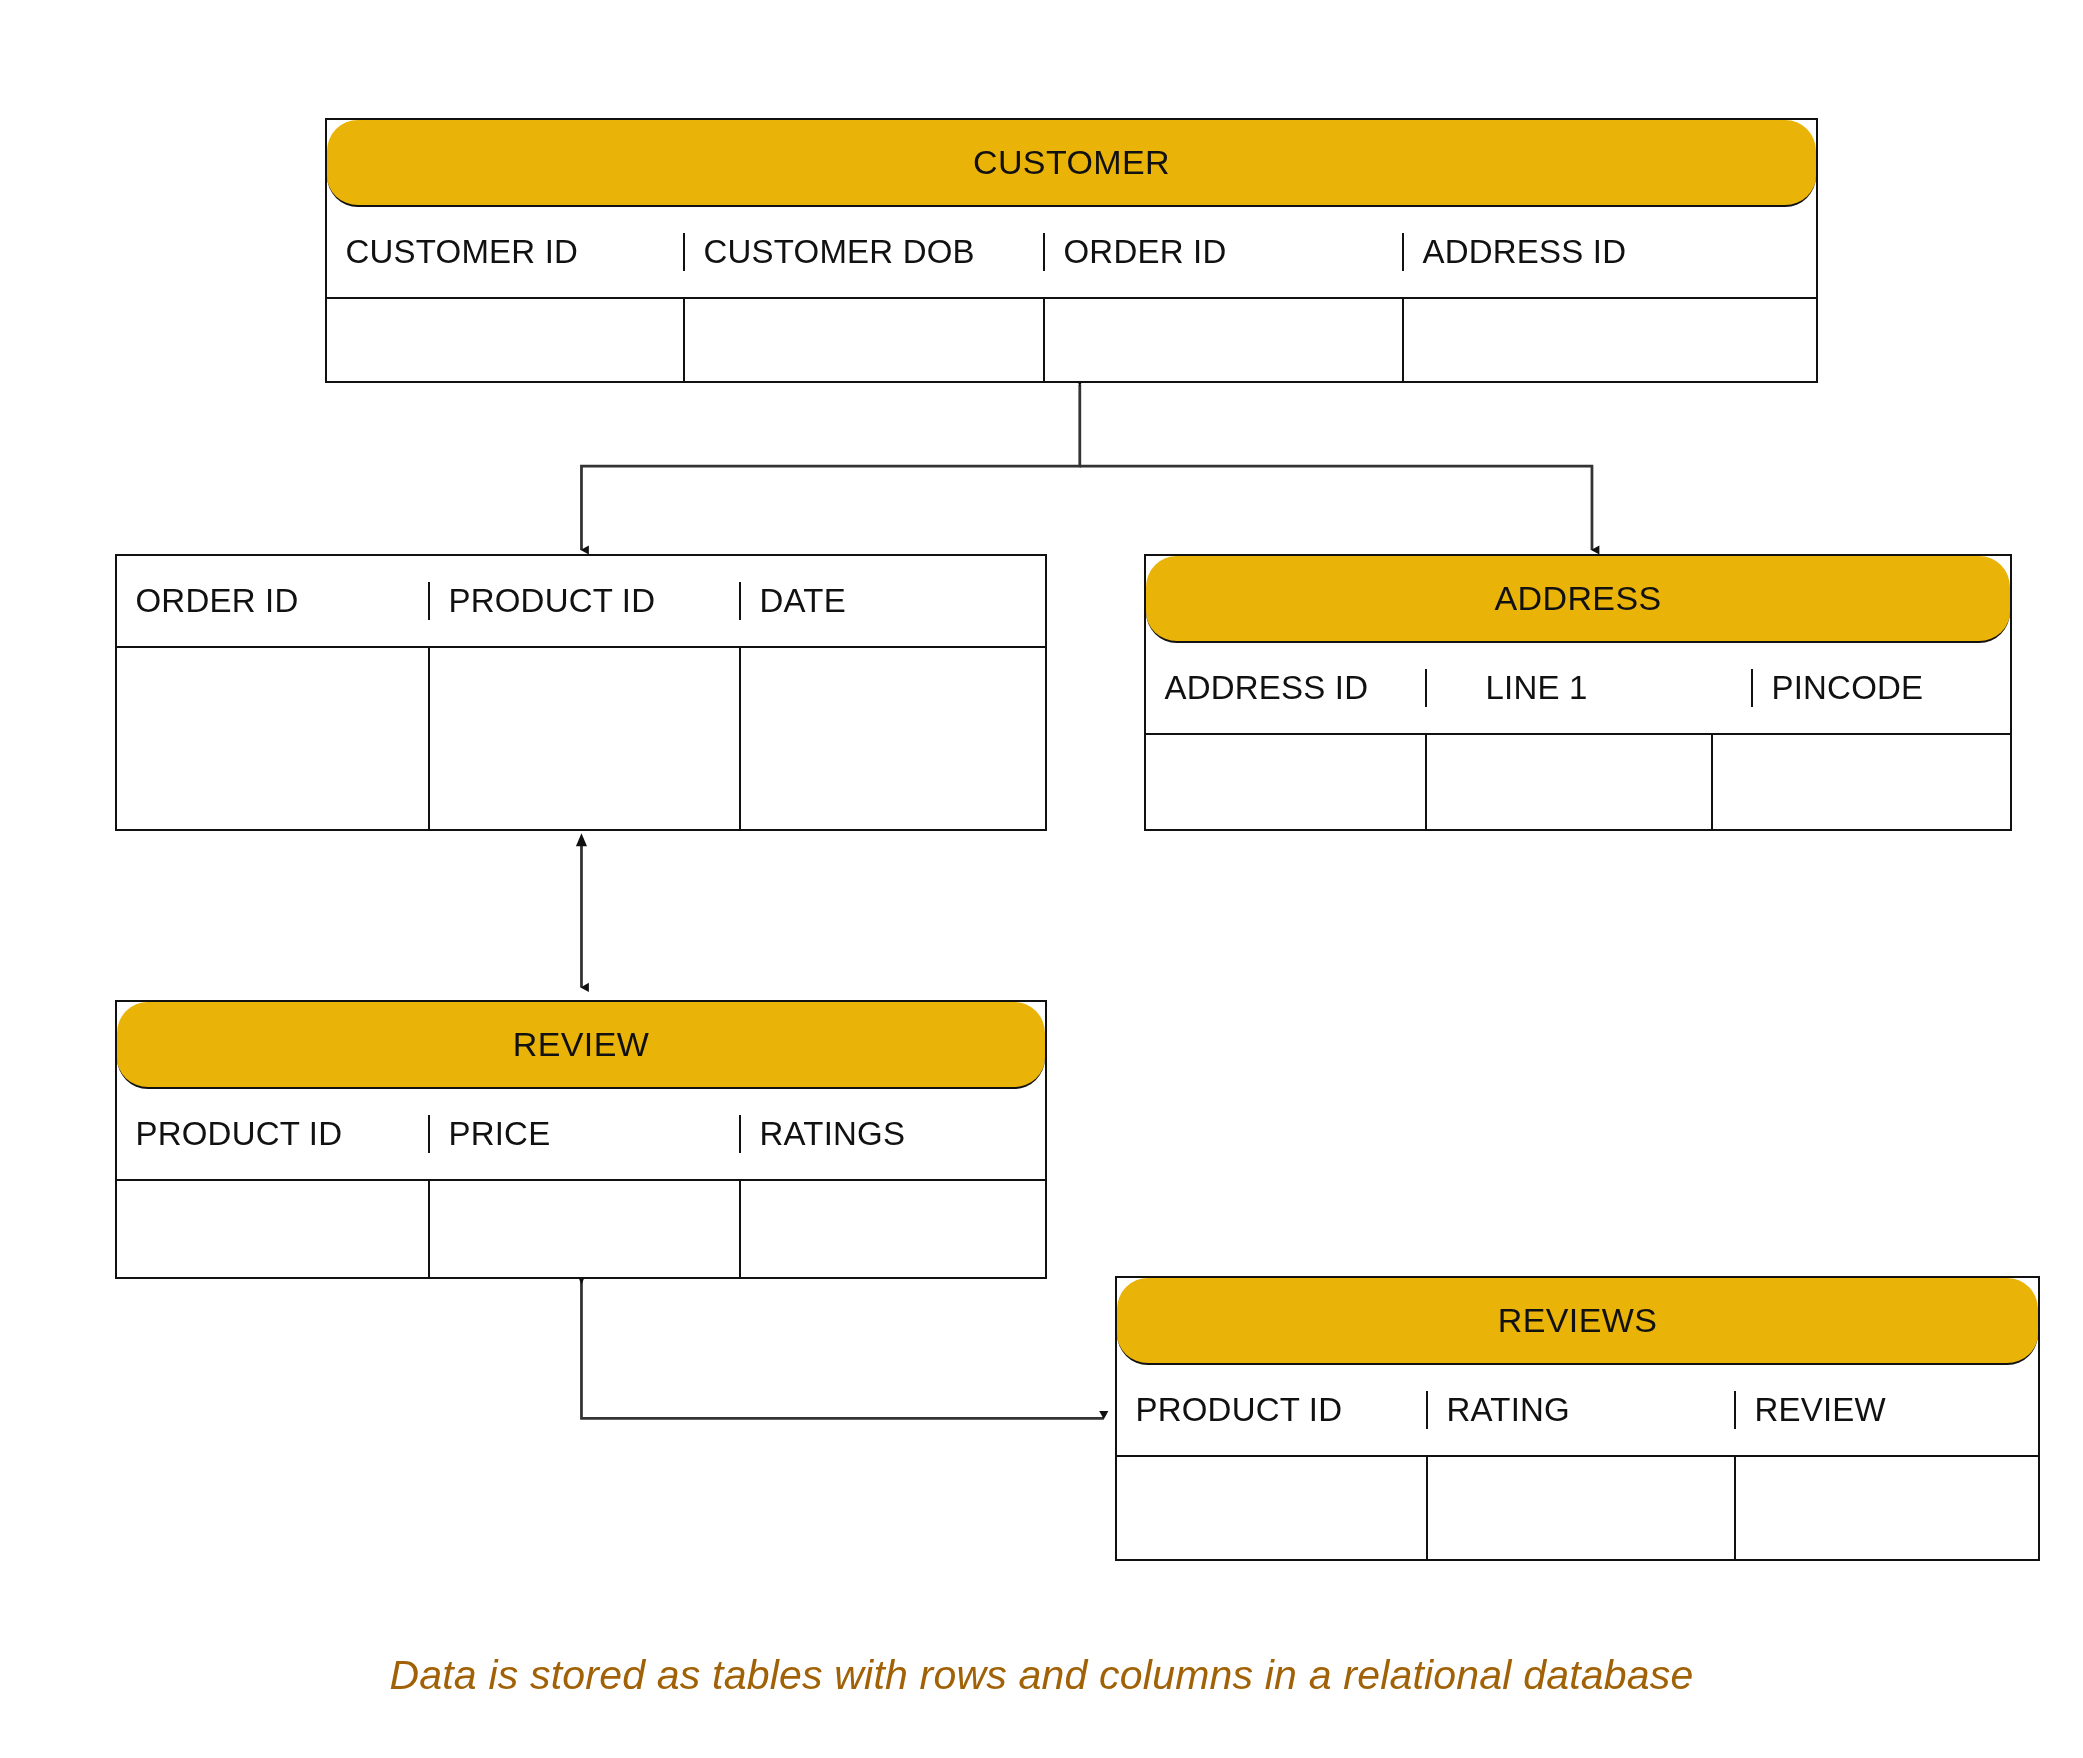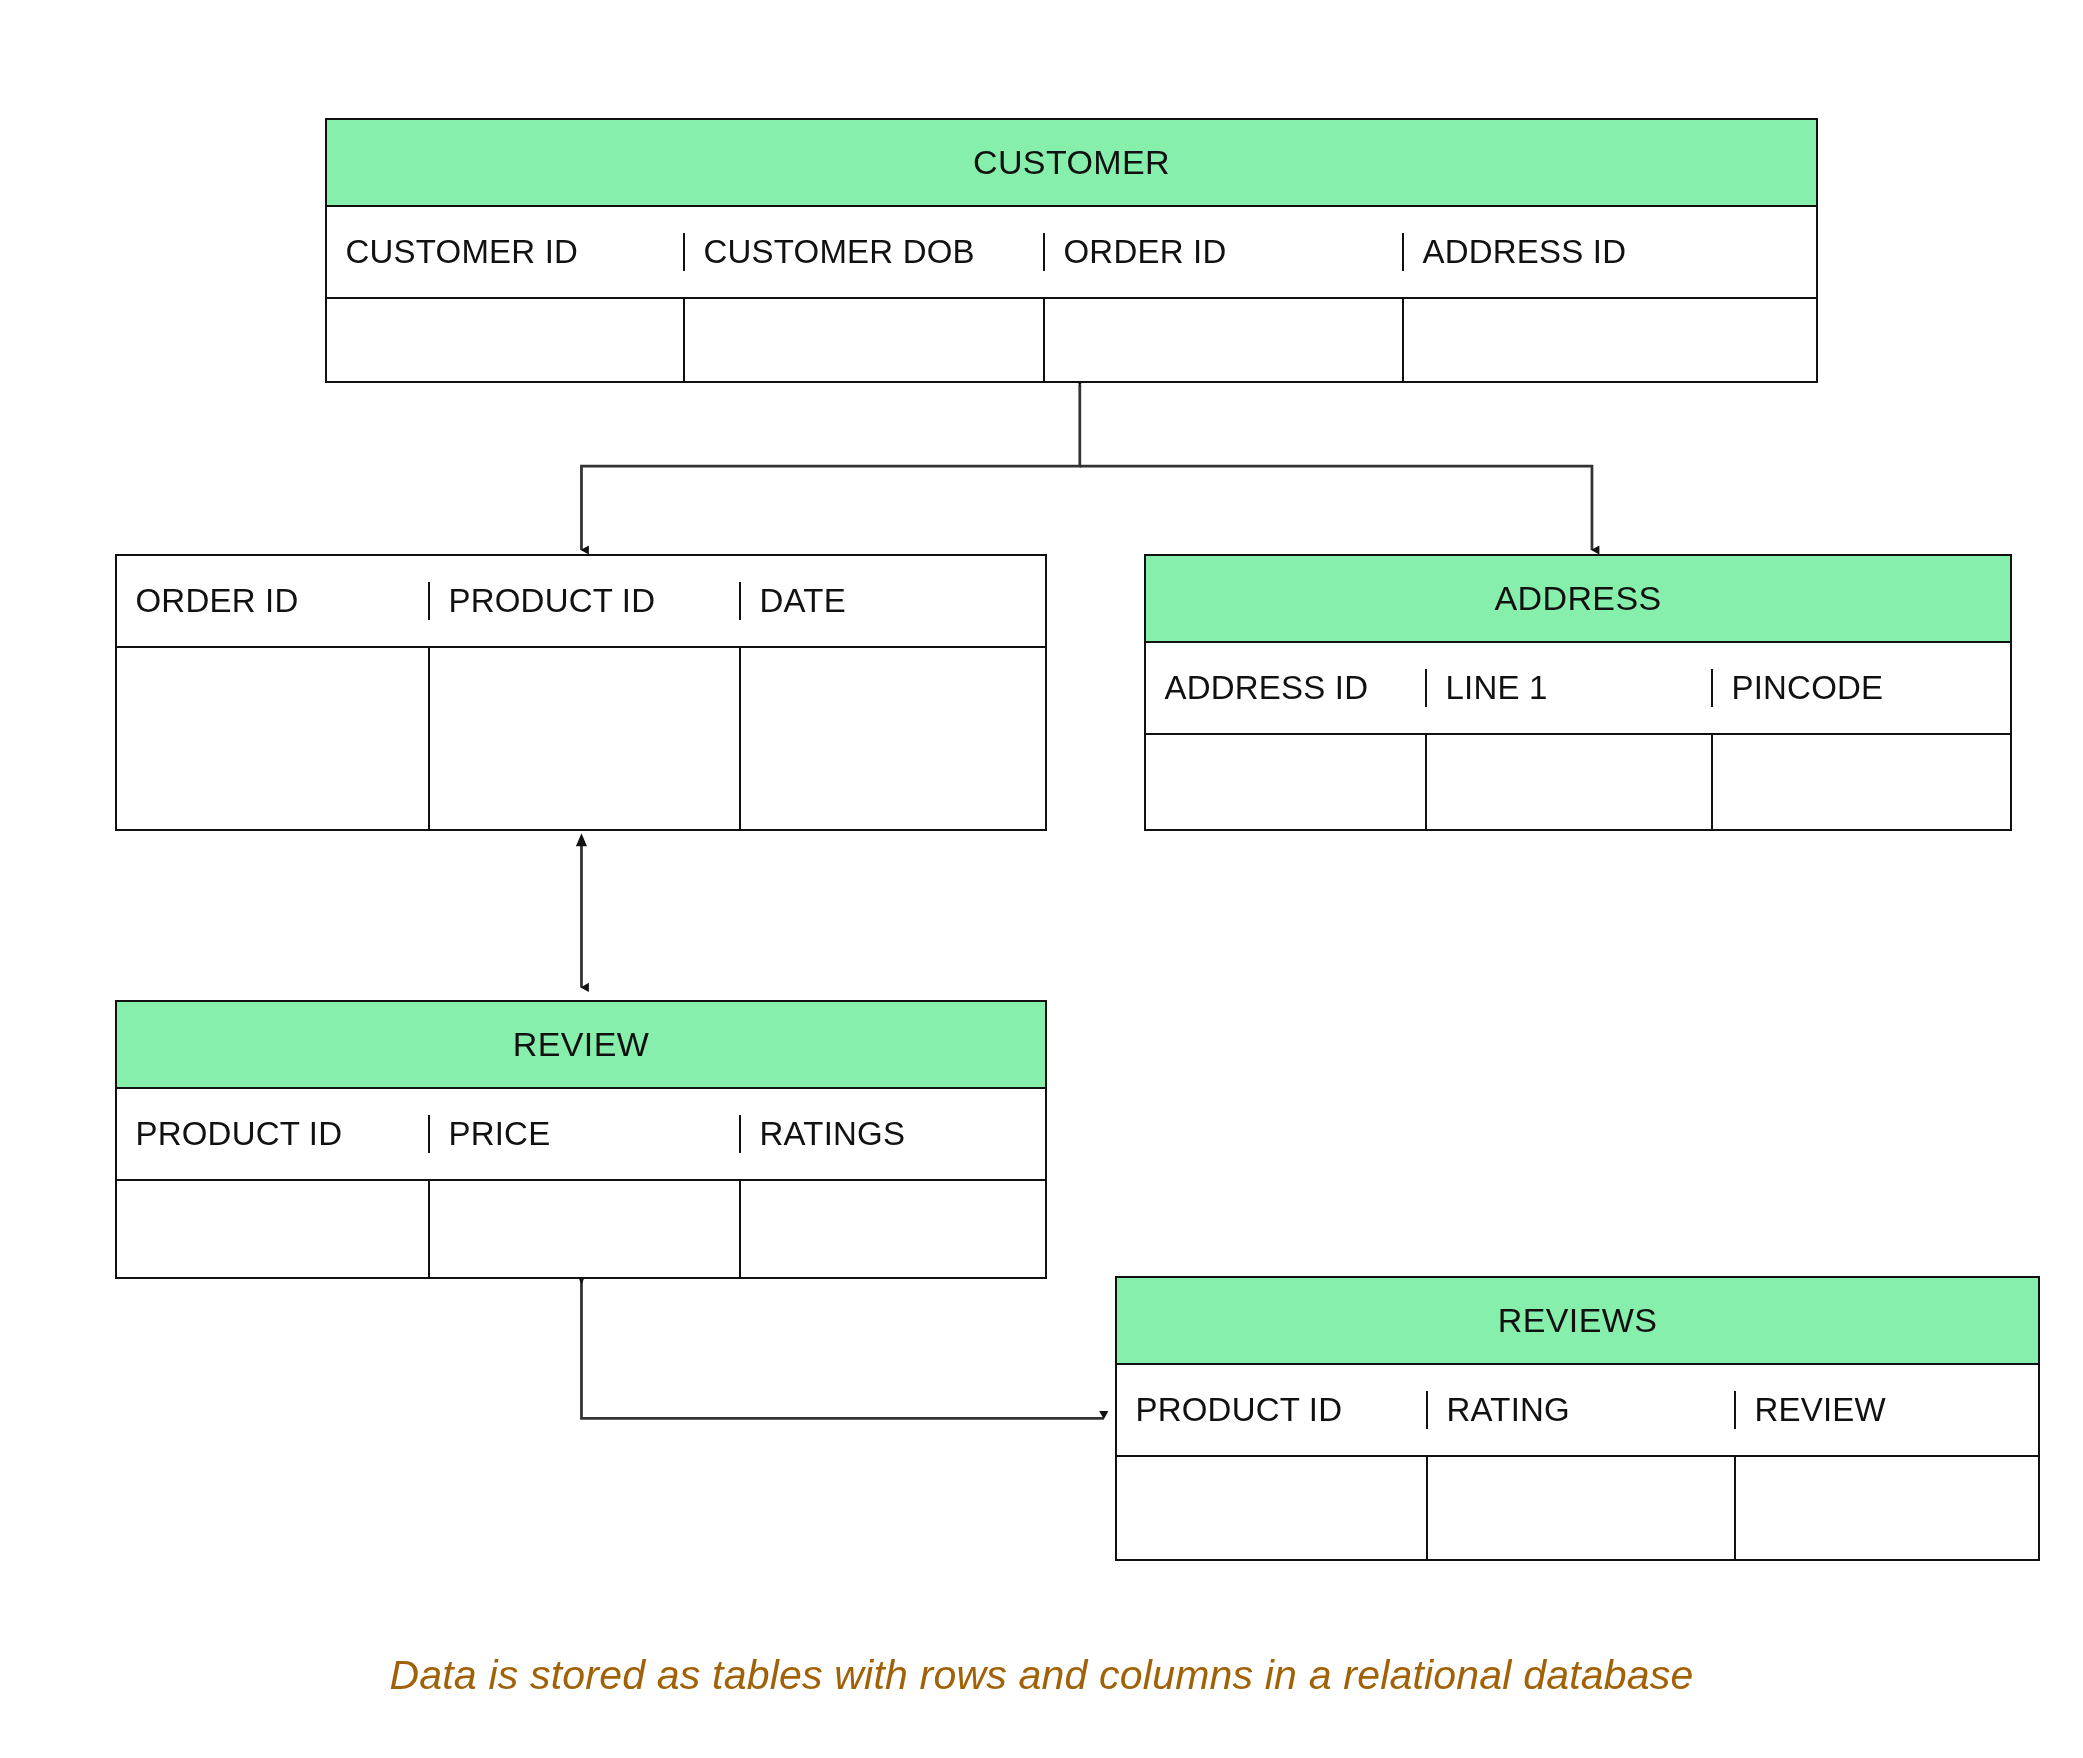--- a/index.html
+++ b/index.html
@@ -25,30 +25,31 @@
     position: absolute;
     box-sizing: border-box;
     border: 2.8px solid #111111;
     background: #ffffff;
     display: flex;
     flex-direction: column;
     z-index: 3;
   }
   .entity-title {
     box-sizing: border-box;
-    background: #86efac;
+    background: #eab308;
     border-bottom: 2.8px solid #111111;
     display: flex;
     align-items: center;
     justify-content: center;
     font-size: 34px;
     letter-spacing: 0.4px;
     color: #111111;
     height: 87px;
     flex: 0 0 87px;
+    border-radius: 31px;
   }
   .entity-cols {
     display: flex;
     flex-direction: row;
     flex: 0 0 90px;
     border-bottom: 2.8px solid #111111;
     align-items: center;
   }
   .entity-cols .cell {
     box-sizing: border-box;
@@ -165,21 +166,21 @@
       <div class="cell" style="flex:0 0 313px;"></div>
       <div class="cell" style="flex:0 0 311px;"></div>
       <div class="cell" style="flex:1 1 auto;"></div>
     </div>
   </div>
 
   <div class="entity" style="left:1144px; top:554px; width:868px; height:277px;">
     <div class="entity-title">ADDRESS</div>
     <div class="entity-cols">
       <div class="cell" style="flex:0 0 281px;">ADDRESS ID</div>
-      <div class="cell" style="flex:0 0 286px;">LINE 1</div>
+      <div class="cell" style="flex:0 0 286px;margin-left:40px;">LINE 1</div>
       <div class="cell" style="flex:1 1 auto;">PINCODE</div>
     </div>
     <div class="entity-rows">
       <div class="cell" style="flex:0 0 281px;"></div>
       <div class="cell" style="flex:0 0 286px;"></div>
       <div class="cell" style="flex:1 1 auto;"></div>
     </div>
   </div>
 
   <div class="entity" style="left:115px; top:1000px; width:932px; height:279px;">

